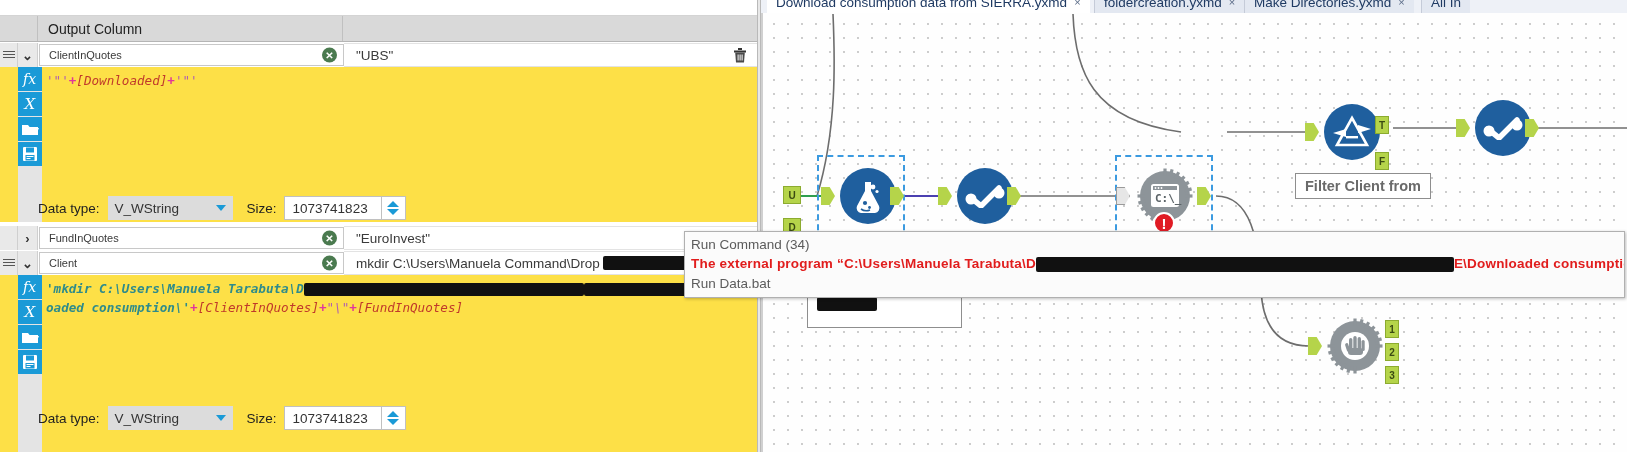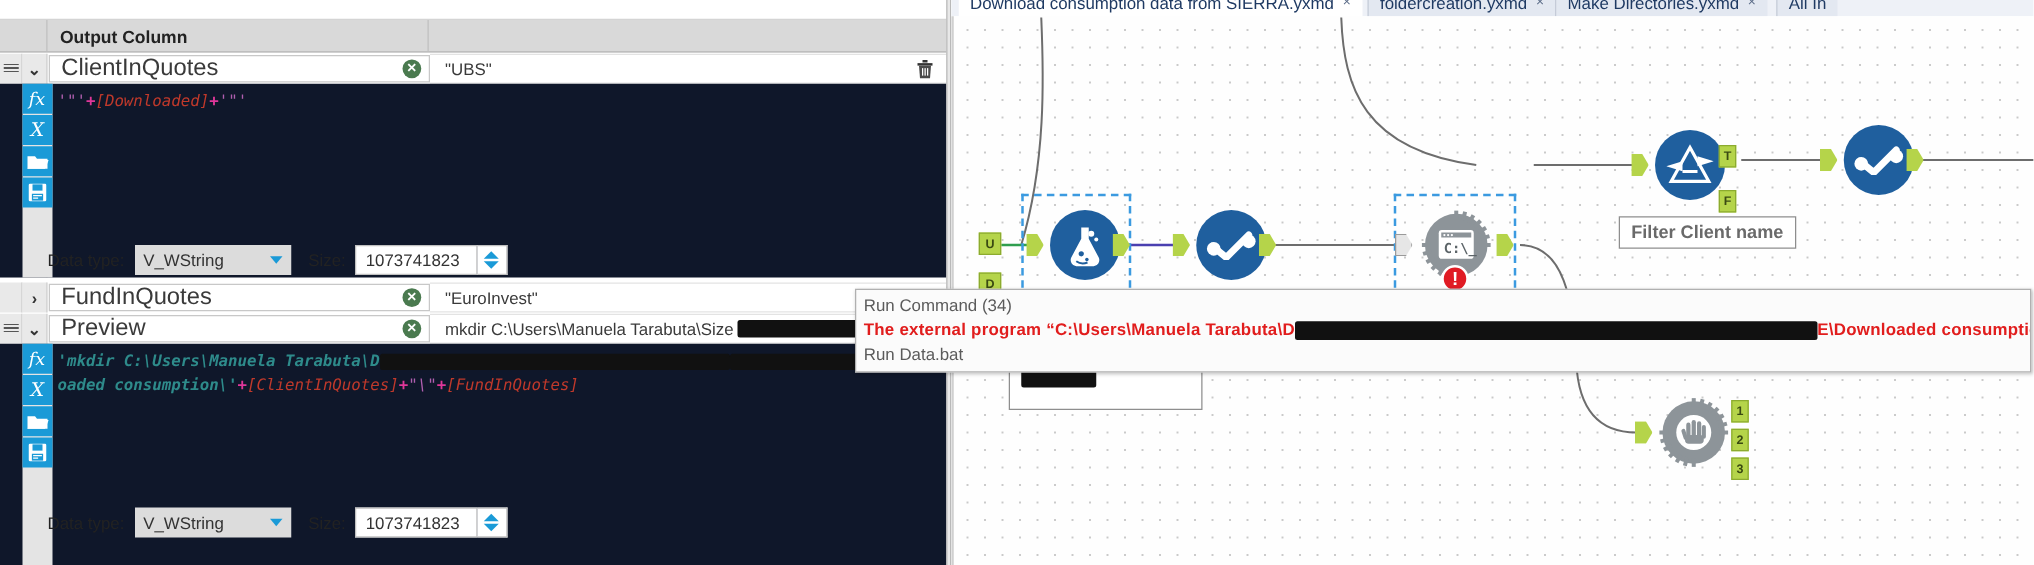--- a/index.html
+++ b/index.html
@@ -22,21 +22,21 @@
     background: #ffffff; border-bottom: 1px solid #d4d4d4;
   }
   .grid-header {
     position: absolute; left: 0; top: 16px; width: 760px; height: 26px;
     background: #d9d9d9; border-bottom: 1px solid #b5b5b5;
     display: flex; align-items: center;
   }
   .gh-gutter { width: 38px; height: 100%; border-right: 1px solid #c0c0c0; }
   .gh-cell {
     height: 100%; display: flex; align-items: center;
-    font-size: 14px; font-weight: bold; color: #222;
+    font-size: 14px; font-weight: normal; color: #222;
     padding-left: 10px; border-right: 1px solid #c0c0c0;
   }
   .gh-out { width: 305px; }
   .gh-prev { width: 417px; }
 
   
   .field-row {
     position: absolute; left: 0; width: 760px; height: 24px;
     display: flex; align-items: stretch;
   }
@@ -52,21 +52,21 @@
     width: 20px; display: flex; align-items: center; justify-content: center;
     background: #e9e9e9; color: #333; font-size: 13px; font-weight: bold;
     border-right: 1px solid #cfcfcf;
   }
   .name-cell {
     width: 305px; background: #fff; border: 1px solid #c8c8c8;
     margin: 1px 0 1px 1px; position: relative;
     display: flex; align-items: center;
   }
   .name-cell .txt {
-    font-size: 19px; color: #3a3a3a; padding-left: 9px;
+    font-size: 11px; color: #3a3a3a; padding-left: 9px;
   }
   .clear-btn {
     position: absolute; right: 6px; top: 50%; transform: translateY(-50%);
     width: 15px; height: 15px; border-radius: 50%;
     background: #4a7a4f; color: #fff; font-size: 10px; font-weight: bold;
     display: flex; align-items: center; justify-content: center;
     line-height: 1;
   }
   .preview-cell {
     flex: 1; background: #fff; border-top: 1px solid #e3e3e3;
@@ -75,21 +75,21 @@
     padding-left: 12px;
     font-size: 13.5px; color: #3a3a3a;
     overflow: hidden; white-space: nowrap;
   }
   .trash-ico {
     position: absolute; right: 12px; top: 50%; transform: translateY(-50%);
     width: 16px; height: 17px;
   }
 
   
-  .expr-block { position: absolute; left: 0; width: 760px; background: #0f172a; }
+  .expr-block { position: absolute; left: 0; width: 760px; background: #fde047; }
   .expr-toolstrip {
     position: absolute; left: 18px; top: 0; width: 24px;
   }
   .tool-btn {
     width: 24px; height: 24px; background: #1a9ad7;
     display: flex; align-items: center; justify-content: center;
     color: #fff; margin-bottom: 1px;
   }
   .tool-btn svg { display: block; }
   .expr-side {
@@ -329,25 +329,25 @@
         <span>"EuroInvest"</span>
       </div>
     </div>
 
     <div class="field-row" style="top:251px;">
       <div class="row-handle">
           <div class="grip"></div>
         </div>
       <div class="row-caret">⌄</div>
       <div class="name-cell">
-        <span class="txt">Preview</span>
+        <span class="txt">Client</span>
         <span class="clear-btn">✕</span>
       </div>
       <div class="preview-cell">
-        <span>mkdir C:\Users\Manuela Tarabuta\Size</span>
+        <span>mkdir C:\Users\Manuela Command\Drop</span>
         <span class="redact" style="width:178px;height:14px;margin:0 3px;"></span>
         <span>A G</span>
       </div>
     </div>
 
     <div class="gutter-strip" style="top:275px;height:177px;"></div>
     <div class="expr-block" style="top:275px;height:177px;">
       <div class="expr-side"></div>
       <div class="expr-toolstrip">
         <div class="tool-btn">
@@ -510,21 +510,21 @@
         <svg width="38" height="34" viewBox="0 0 38 34">
           <path d="M19 3 L34 30 H4 Z" stroke="#fff" stroke-width="2.6" fill="none"></path>
           <path d="M0 18 L13 14 L13 22 Z" fill="#fff"></path>
           <path d="M38 14 L25 18 L25 10 Z" fill="#fff"></path>
           <rect x="13" y="21" width="12" height="2.4" fill="#fff"></rect>
         </svg>
       </div>
     </div>
     <div class="anchor" style="left:614px; top:116px;">T</div>
     <div class="anchor" style="left:614px; top:152px;">F</div>
-    <div class="annot" style="left:534px; top:173px;">Filter Client name</div>
+    <div class="annot" style="left:534px; top:173px;">Filter Client from</div>
 
     <div class="anchor arrow" style="left:695px; top:119px;"></div>
     <div class="node" style="left:714px; top:100px;">
       <div class="node-circle">
         <svg width="40" height="24" viewBox="0 0 40 24">
           <circle cx="6" cy="15" r="5.5" fill="#fff"></circle>
           <circle cx="34" cy="9" r="5.5" fill="#fff"></circle>
           <path d="M5 13 L16 22 L34 4" stroke="#fff" stroke-width="5.5" fill="none" stroke-linecap="round" stroke-linejoin="round"></path>
         </svg>
       </div>

